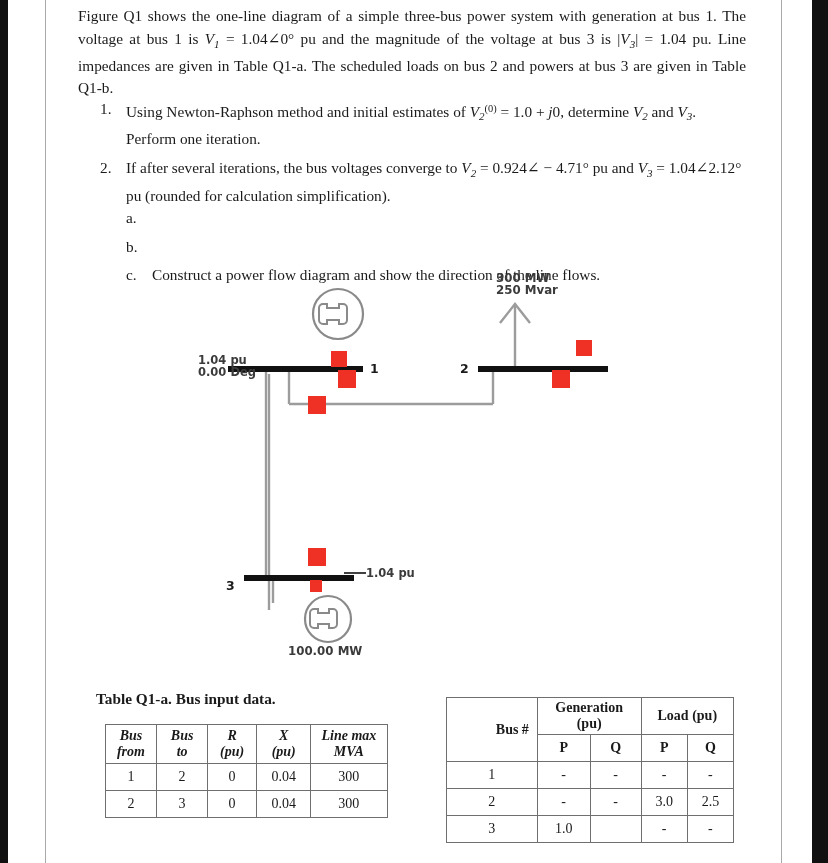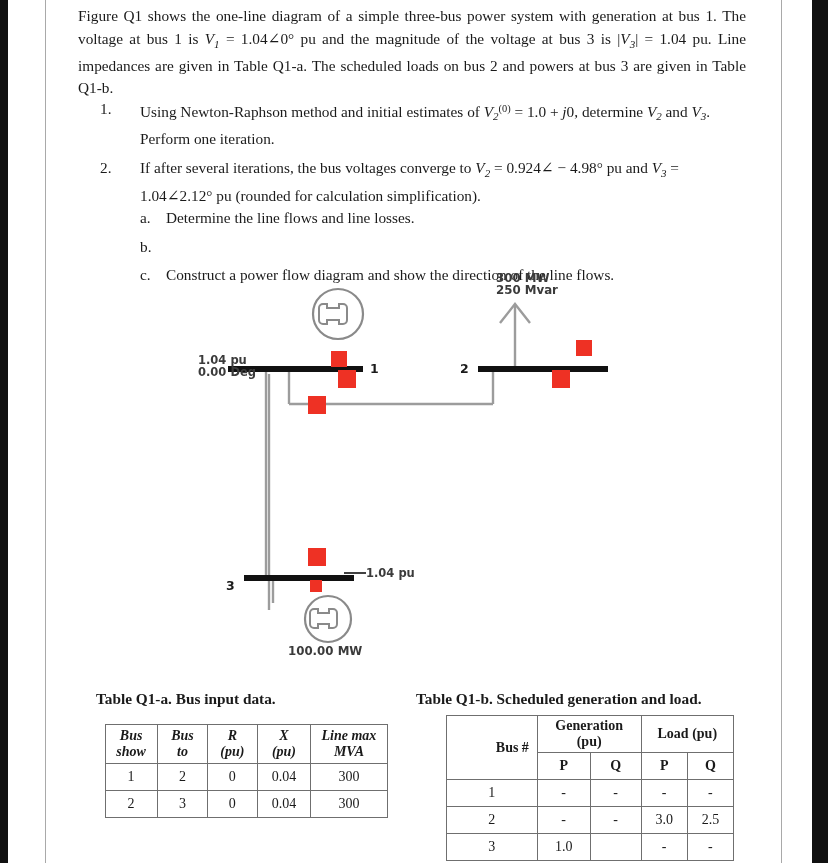--- a/index.html
+++ b/index.html
@@ -66,21 +66,21 @@
   }
   .oitem {
     display: flex;
     margin-bottom: 7px;
   }
   .oitem .marker {
     width: 26px;
     flex: 0 0 26px;
     text-align: left;
   }
-  .oitem .otext { flex: 1 1 auto; margin-left: 14px; }
+  .oitem .otext { flex: 1 1 auto; }
 
   .alist {
     margin-top: 9px;
     margin-left: 34px;
   }
   .aitem {
     display: flex;
     margin-bottom: 6px;
   }
   .aitem .marker {
@@ -171,26 +171,25 @@
 
   <div class="olist">
 
     <div class="oitem">
       <span class="marker">1.</span>
       <span class="otext"><span>Using Newton-Raphson method and initial estimates of </span><span class="var">V</span><span class="var sub">2</span><span class="sup">(0)</span><span> = 1.0 + </span><span class="var">j</span><span>0, determine </span><span class="var">V</span><span class="var sub">2</span><span> and </span><span class="var">V</span><span class="var sub">3</span><span>. Perform one iteration.</span></span>
     </div>
 
     <div class="oitem">
       <span class="marker">2.</span>
-      <span class="otext"><span>If after several iterations, the bus voltages converge to </span><span class="var">V</span><span class="var sub">2</span><span> = 0.924∠ − 4.98° pu and </span><span class="var">V</span><span class="var sub">3</span><span> = 1.04∠2.12° pu (rounded for calculation simplification).</span>
+      <span class="otext"><span>If after several iterations, the bus voltages converge to </span><span class="var">V</span><span class="var sub">2</span><span> = 0.924∠ − 4.71° pu and </span><span class="var">V</span><span class="var sub">3</span><span> = 1.04∠2.12° pu (rounded for calculation simplification).</span>
 
         <span class="alist">
           <span class="aitem">
             <span class="marker">a.</span>
-            <span>Determine the line flows and line losses.</span>
           </span>
           <span class="aitem">
             <span class="marker">b.</span>
           </span>
           <span class="aitem">
             <span class="marker">c.</span>
             <span>Construct a power flow diagram and show the direction of the line flows.</span>
           </span>
         </span>
       </span>
@@ -267,21 +266,21 @@
   </div>
 
 
   <div class="block-a">
     <div class="tbl-title">Table Q1-a. Bus input data.</div>
     <table class="grid" id="table-a">
       <thead>
         <tr>
           <th class="c0">
             <span>Bus</span><br>
-            <span>show</span>
+            <span>from</span>
           </th>
           <th class="c1">
             <span>Bus</span><br>
             <span>to</span>
           </th>
           <th class="c2">
             <span>R</span><br>
             <span>(pu)</span>
           </th>
           <th class="c3">
@@ -307,21 +306,20 @@
           <td>3</td>
           <td>0</td>
           <td>0.04</td>
           <td>300</td>
         </tr>
       </tbody>
     </table>
   </div>
 
   <div class="block-b">
-    <div class="tbl-title">Table Q1-b. Scheduled generation and load.</div>
     <table class="grid" id="table-b">
       <thead>
         <tr>
           <th class="busnum" rowspan="2">Bus #</th>
           <th colspan="2">
             <span>Generation</span><br>
             <span>(pu)</span>
           </th>
           <th colspan="2">Load (pu)</th>
         </tr>

